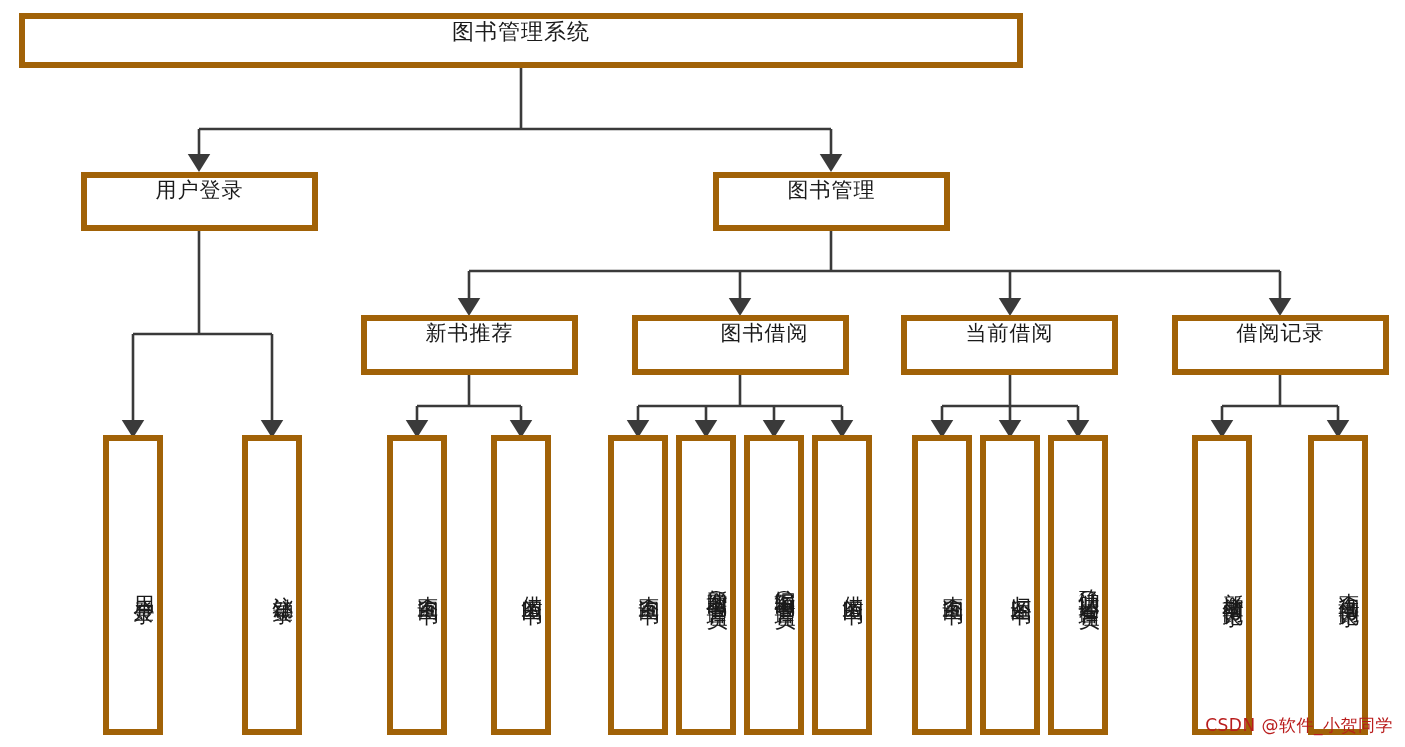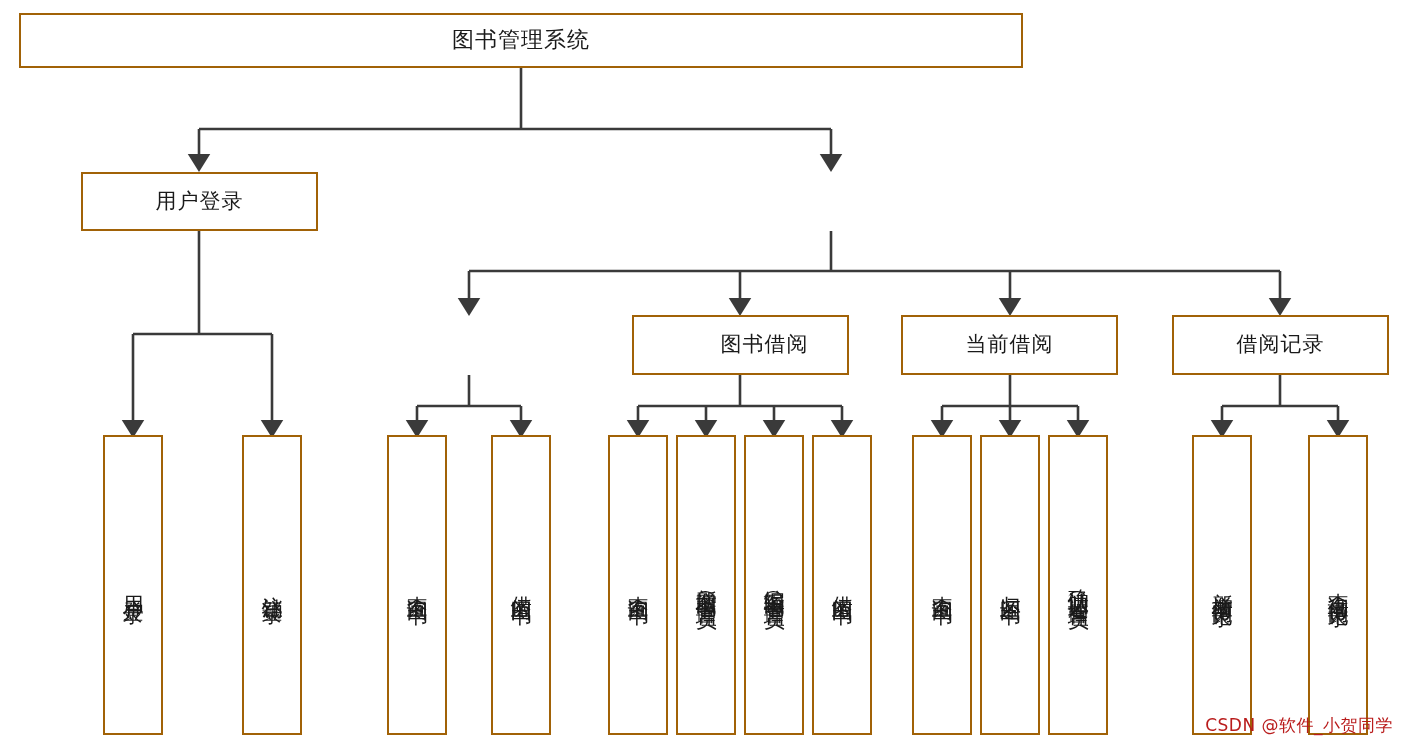--- a/index.html
+++ b/index.html
@@ -21,23 +21,23 @@
     position: absolute;
     left: 0;
     top: 0;
     width: 1405px;
     height: 747px;
   }
   .node {
     position: absolute;
     box-sizing: border-box;
     background: #ffffff;
-    border: 2px solid #a16207;
+    border: 6px solid #a16207;
     display: flex;
-    align-items: center;
+    align-items: flex-start;
     justify-content: center;
     color: #1a1a1a;
     z-index: 2;
   }
   .node.horiz {
     font-size: 21px;
     line-height: 1.2;
     letter-spacing: 1px;
   }
   .node.root {
@@ -124,21 +124,27 @@
     </g>
   </svg>
 
   <div class="node horiz root" style="left:19px; top:13px; width:1004px; height:55px;">
     <span>图书管理系统</span>
   </div>
 
   <div class="node horiz" style="left:81px; top:172px; width:237px; height:59px;">
     <span>用户登录</span>
   </div>
+  <div class="node horiz" style="left:713px; top:172px; width:237px; height:59px;">
+    <span>图书管理</span>
+  </div>
 
+  <div class="node horiz" style="left:361px; top:315px; width:217px; height:60px;">
+    <span>新书推荐</span>
+  </div>
   <div class="node horiz" style="left:632px; top:315px; width:217px; height:60px;padding-left:48px;">
     <span>图书借阅</span>
   </div>
   <div class="node horiz" style="left:901px; top:315px; width:217px; height:60px;">
     <span>当前借阅</span>
   </div>
   <div class="node horiz" style="left:1172px; top:315px; width:217px; height:60px;">
     <span>借阅记录</span>
   </div>
 

